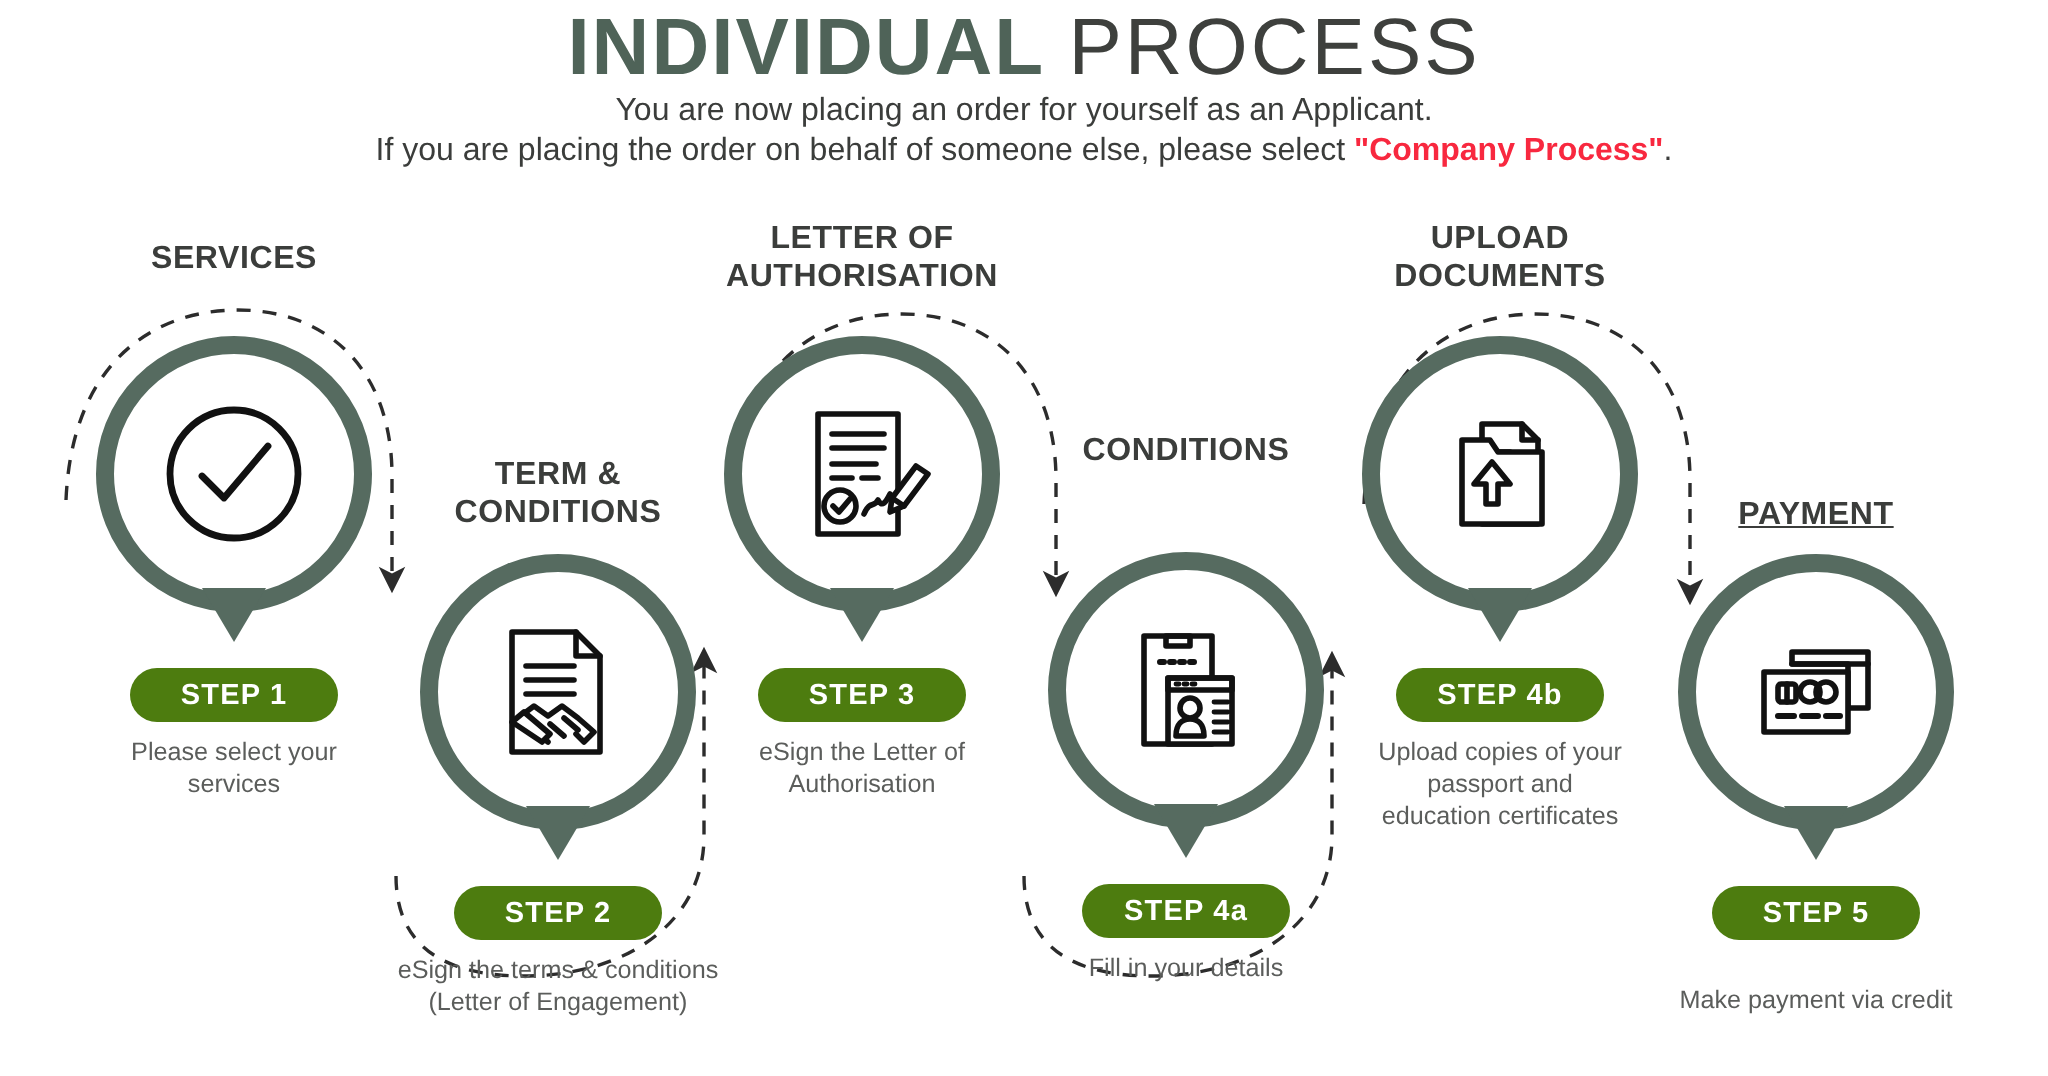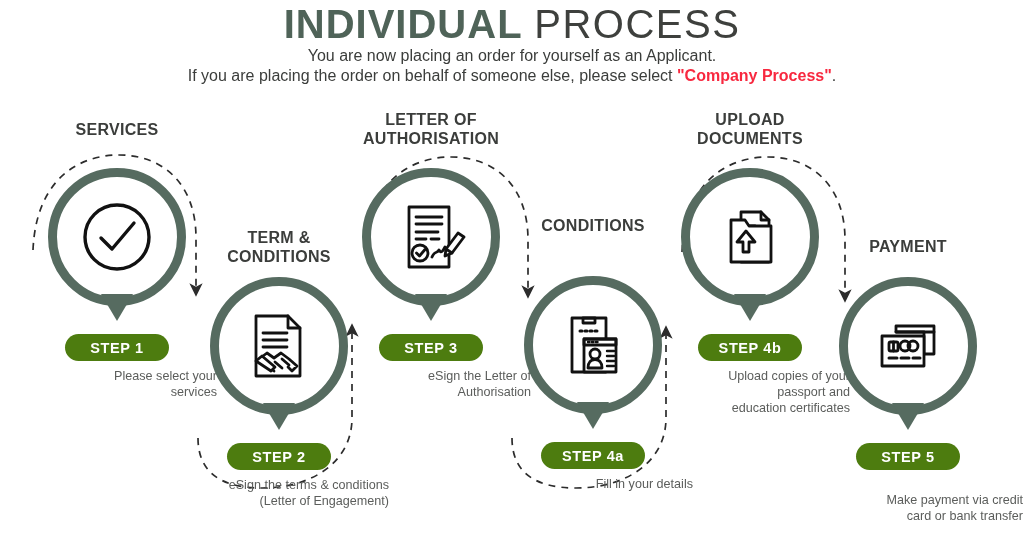--- a/index.html
+++ b/index.html
@@ -55,21 +55,21 @@
          display:flex;align-items:center;justify-content:center;}
 
   .pill{
     position:absolute;left:50%;margin-left:-52px;
     width:104px;height:27px;border-radius:14px;
     background:#4d7c0f;color:#fff;
     font-weight:bold;font-size:14.5px;letter-spacing:.6px;
     display:flex;align-items:center;justify-content:center;
   }
   .cap{
-    position:absolute;left:0;width:200px;text-align:right;
+    position:absolute;left:0;width:200px;text-align:center;
     color:#5b5d5b;font-size:12.6px;line-height:16px;
   }
 </style>
 </head>
 <body>
 
 <div id="stage">
 
   <div class="title">
     <span class="t-strong">INDIVIDUAL</span><span>&nbsp;</span><span class="t-light">PROCESS</span>
@@ -216,21 +216,21 @@
     </div>
     <div class="pill" style="top:224px;">STEP 4b</div>
     <div class="cap" style="top:258px;">
       <div>Upload copies of your</div>
       <div>passport and</div>
       <div>education certificates</div>
     </div>
   </div>
 
   <div class="node" style="left:808px;top:228px;">
-    <div class="heading" style="top:9px;">
+    <div class="heading" style="top:20px;text-decoration:underline;">
       <div>PAYMENT</div>
     </div>
     <div class="pin" style="top:49px;">
       <div class="ring"></div>
       <div class="tail"></div>
       <div class="glyph">
         <svg width="80" height="80" viewBox="0 0 80 80" fill="none" stroke="#111" stroke-width="2.8" stroke-linejoin="round" stroke-linecap="round">
           <path d="M28,20 h38 v28 h-10 v-22 h-28 z" fill="#fff"></path>
           <path d="M28,26 h38"></path>
           <path d="M14,30 h42 v30 h-42 z" fill="#fff"></path>
@@ -238,17 +238,16 @@
           <circle cx="45" cy="40" r="5"></circle>
           <rect x="21" y="36" width="9" height="9" rx="1.6"></rect>
           <path d="M25.5,36 v9"></path>
           <path d="M21,52 h8 M33,52 h8 M45,52 h7" stroke-width="3"></path>
         </svg>
       </div>
     </div>
     <div class="pill" style="top:215px;">STEP 5</div>
     <div class="cap" style="top:264px;width:230px;left:-15px;">
       <div>Make payment via credit</div>
-      <div>card or bank transfer</div>
     </div>
   </div>
 
 </div>
 
 </body></html>

